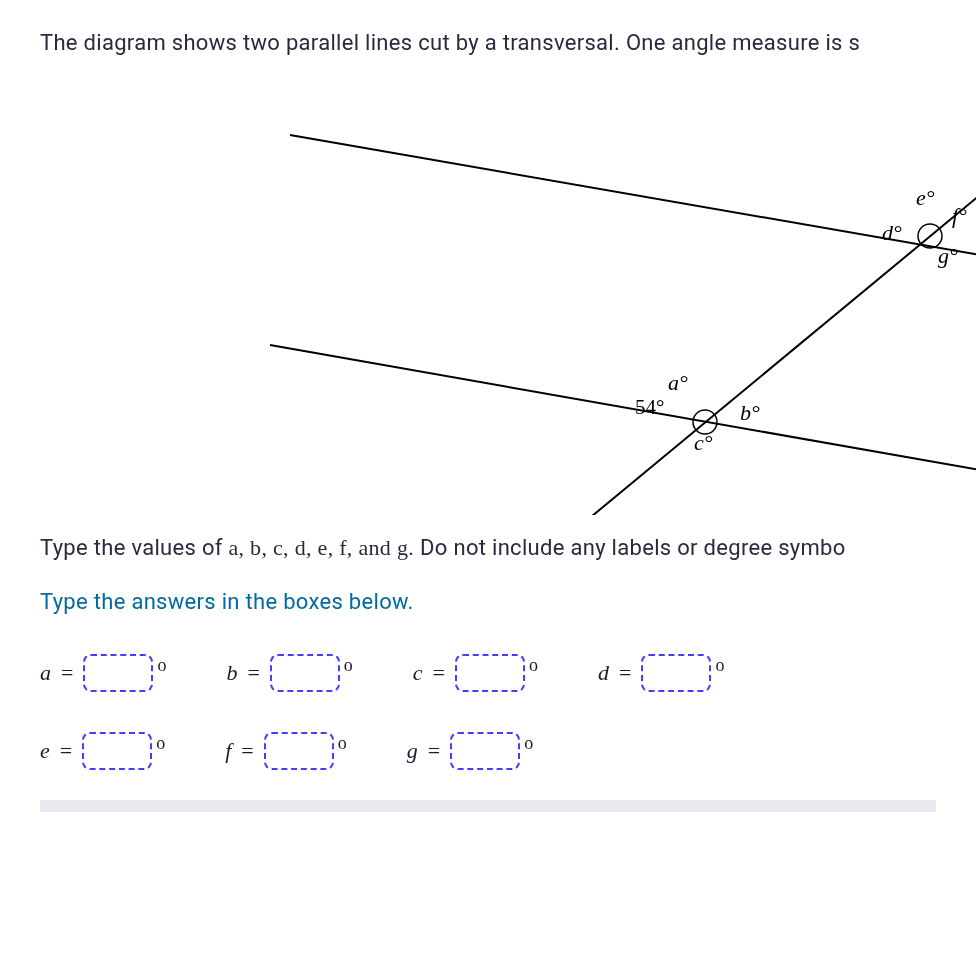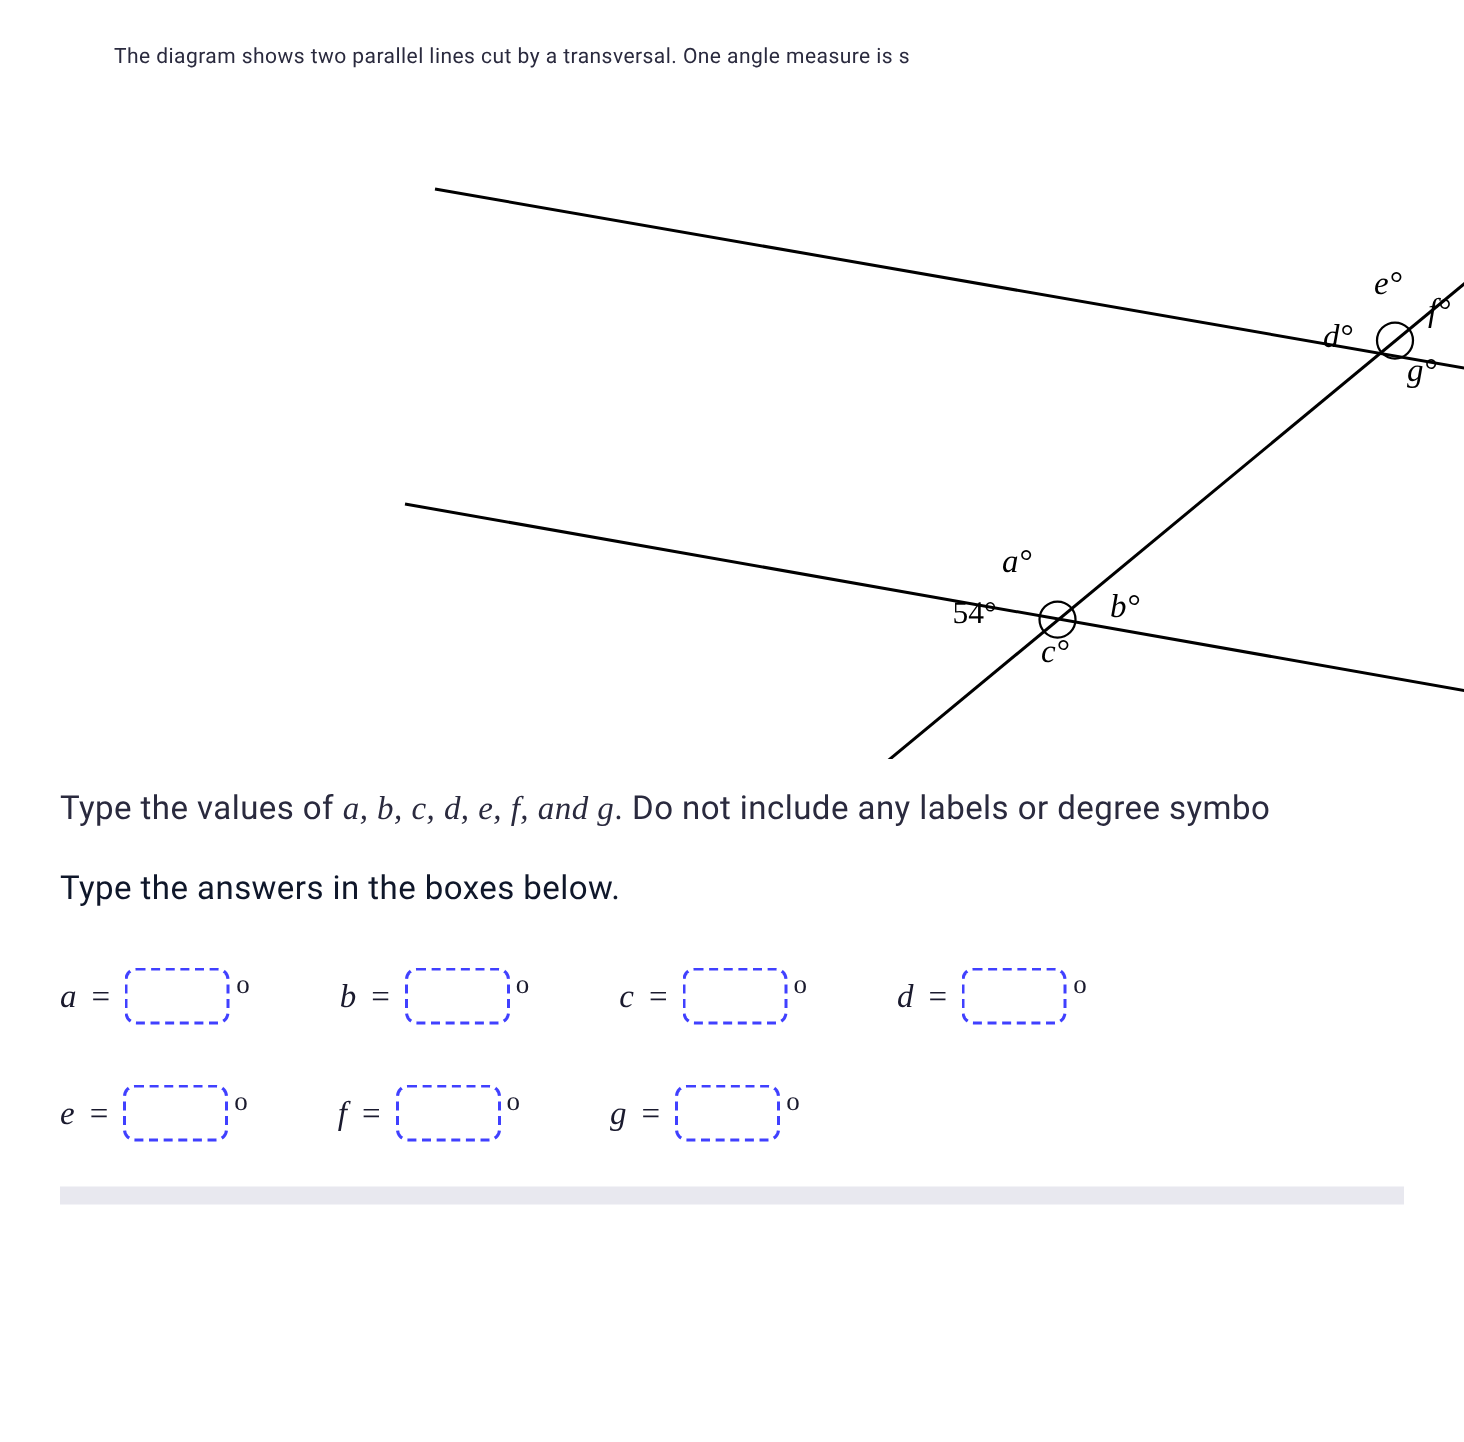--- a/index.html
+++ b/index.html
@@ -8,25 +8,24 @@
       padding: 0;
     }
     body {
       font-family: -apple-system, BlinkMacSystemFont, "Segoe UI", Roboto, sans-serif;
       background: #fff;
       padding: 30px 40px;
       color: #1a1a2e;
       width: 976px;
     }
     .prompt {
-      font-size: 14px;
+      font-size: 22px;
       color: #2a2a3e;
       margin-bottom: 20px;
       letter-spacing: 0.3px;
-      margin-left: 36px;
     }
     .diagram {
       width: 900px;
       height: 440px;
       position: relative;
       margin-bottom: 20px;
     }
     .diagram svg {
       position: absolute;
       top: 0;
@@ -40,25 +39,24 @@
       color: #000;
     }
     .question {
       font-size: 22px;
       color: #2a2a3e;
       margin-bottom: 28px;
       letter-spacing: 0.3px;
     }
     .question .var {
       font-family: "Times New Roman", serif;
-      font-style: italic;
     }
     .sub-instruction {
       font-size: 22px;
-      color: #0f172a;
+      color: #0369a1;
       margin-bottom: 40px;
       letter-spacing: 0.3px;
     }
     .answers {
       display: flex;
       flex-direction: column;
       gap: 40px;
     }
     .answer-row {
       display: flex;
@@ -117,21 +115,21 @@
     <line x1="505" y1="480" x2="940" y2="120" stroke="#000" stroke-width="2"></line>
 
     <circle cx="665" cy="347" r="12" fill="none" stroke="#000" stroke-width="1.5"></circle>
 
     <circle cx="890" cy="161" r="12" fill="none" stroke="#000" stroke-width="1.5"></circle>
   </svg>
 
   <div class="angle-label" style="left:628px; top:295px;">a°</div>
   <div class="angle-label" style="left:700px; top:325px;">b°</div>
   <div class="angle-label" style="left:654px; top:355px;">c°</div>
-  <div class="angle-label" style="left:595px; top:330px; font-style:normal; font-size:21px;">54°</div>
+  <div class="angle-label" style="left:595px; top:320px; font-style:normal; font-size:21px;">54°</div>
 
   <div class="angle-label" style="left:842px; top:145px;">d°</div>
   <div class="angle-label" style="left:876px; top:110px;">e°</div>
   <div class="angle-label" style="left:912px; top:128px;">f°</div>
   <div class="angle-label" style="left:898px; top:168px;">g°</div>
 </div>
 
 <div class="question">
   <span>Type the values of </span><span class="var">a, b, c, d, e, f, and g</span><span>. Do not include any labels or degree symbo</span>
 </div>

